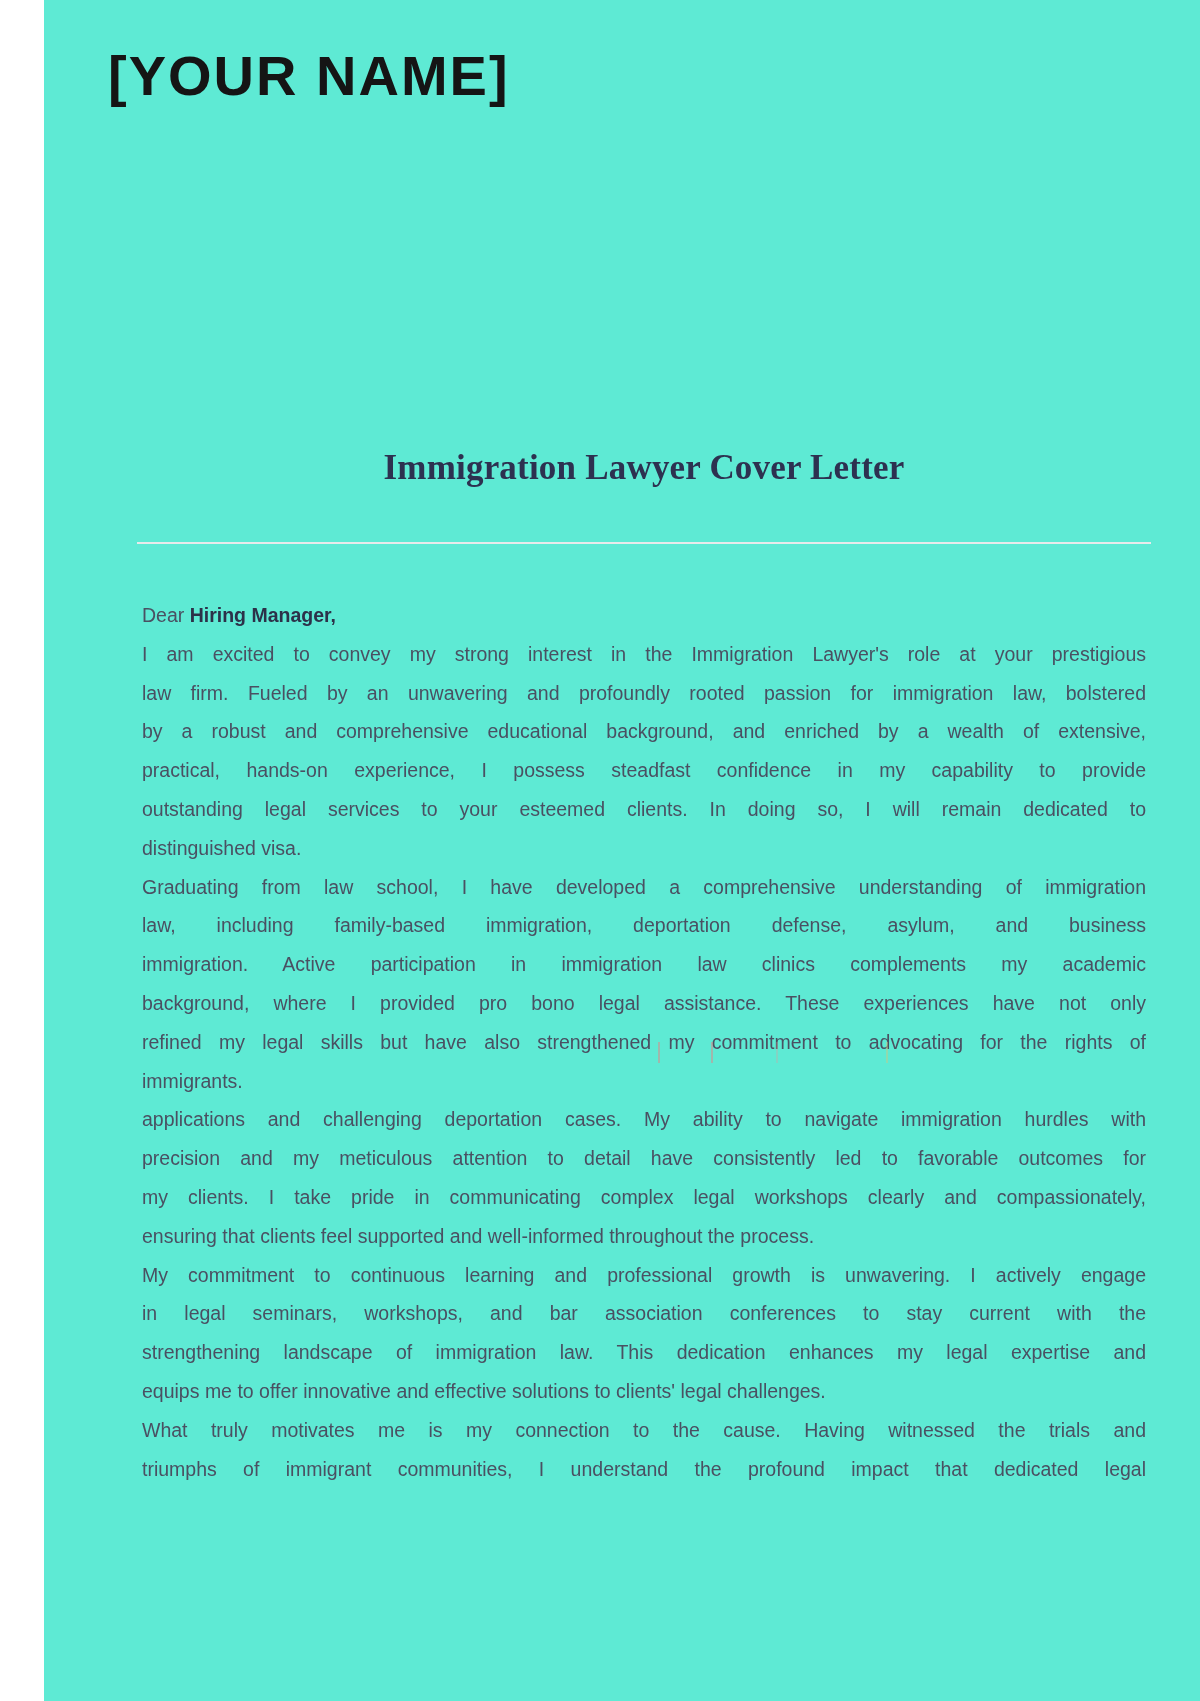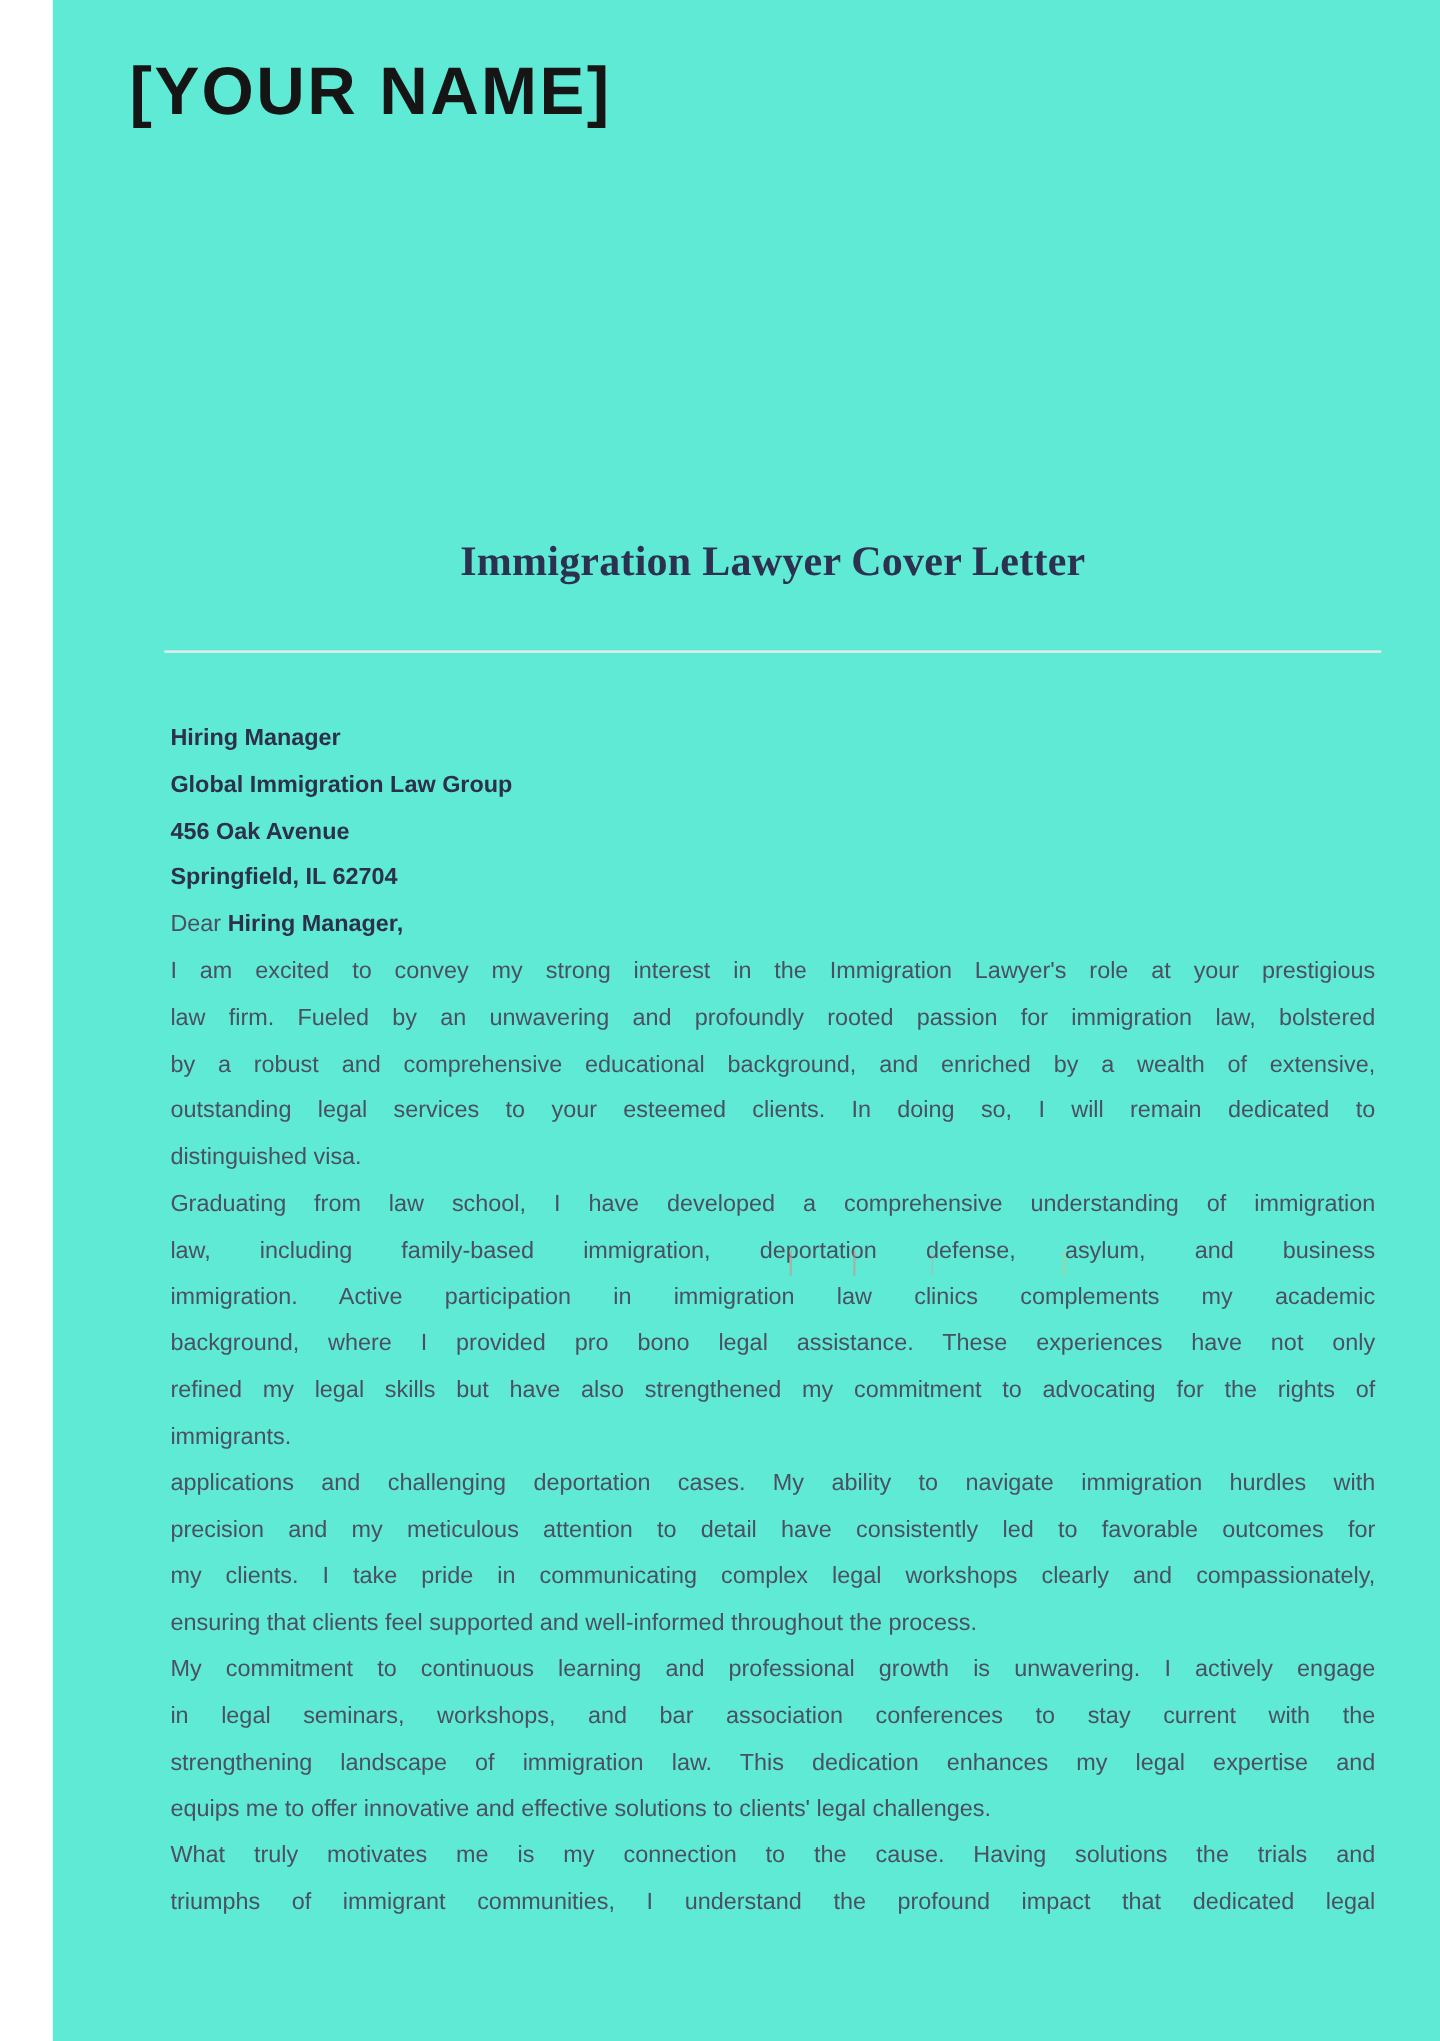--- a/index.html
+++ b/index.html
@@ -99,50 +99,45 @@
 <div class="page">
 
   <div class="your-name">[YOUR NAME]</div>
 
 
   <h1 class="doc-title">Immigration Lawyer Cover Letter</h1>
 
   <div class="divider"></div>
 
   <div class="letter">
-    <div class="recipient">
-        <div class="line bold">Hiring Manager</div>
-        <div class="line bold">Global Immigration Law Group</div>
-        <div class="line bold">456 Oak Avenue</div>
-        <div class="line bold">Springfield, IL 62704</div>
-      </div>
 
     <div class="line salutation"><span>Dear </span><span class="bold">Hiring Manager,</span></div>
 
     <div class="paragraphs">
         <div class="line just">I am excited to convey my strong interest in the Immigration Lawyer's role at your prestigious</div>
         <div class="line just">law firm. Fueled by an unwavering and profoundly rooted passion for immigration law, bolstered</div>
         <div class="line just">by a robust and comprehensive educational background, and enriched by a wealth of extensive,</div>
+        <div class="line just">practical, hands-on experience, I possess steadfast confidence in my capability to provide</div>
         <div class="line just">outstanding legal services to your esteemed clients. In doing so, I will remain dedicated to</div>
         <div class="line just para-end">distinguished visa.</div>
         <div class="line just">Graduating from law school, I have developed a comprehensive understanding of immigration</div>
         <div class="line just">law, including family-based immigration, deportation defense, asylum, and business</div>
         <div class="line just">immigration. Active participation in immigration law clinics complements my academic</div>
         <div class="line just">background, where I provided pro bono legal assistance. These experiences have not only</div>
         <div class="line just">refined my legal skills but have also strengthened my commitment to advocating for the rights of</div>
         <div class="line just para-end">immigrants.</div>
         <div class="line just">applications and challenging deportation cases. My ability to navigate immigration hurdles with</div>
         <div class="line just">precision and my meticulous attention to detail have consistently led to favorable outcomes for</div>
         <div class="line just">my clients. I take pride in communicating complex legal workshops clearly and compassionately,</div>
         <div class="line just para-end">ensuring that clients feel supported and well-informed throughout the process.</div>
         <div class="line just">My commitment to continuous learning and professional growth is unwavering. I actively engage</div>
         <div class="line just">in legal seminars, workshops, and bar association conferences to stay current with the</div>
         <div class="line just">strengthening landscape of immigration law. This dedication enhances my legal expertise and</div>
         <div class="line just para-end">equips me to offer innovative and effective solutions to clients' legal challenges.</div>
-        <div class="line just">What truly motivates me is my connection to the cause. Having solutions the trials and</div>
+        <div class="line just">What truly motivates me is my connection to the cause. Having witnessed the trials and</div>
         <div class="line just">triumphs of immigrant communities, I understand the profound impact that dedicated legal</div>
       </div>
   </div>
 
   <div class="tick tick1"></div>
   <div class="tick tick2"></div>
   <div class="tick tick3"></div>
   <div class="tick tick4"></div>
 
 </div>

